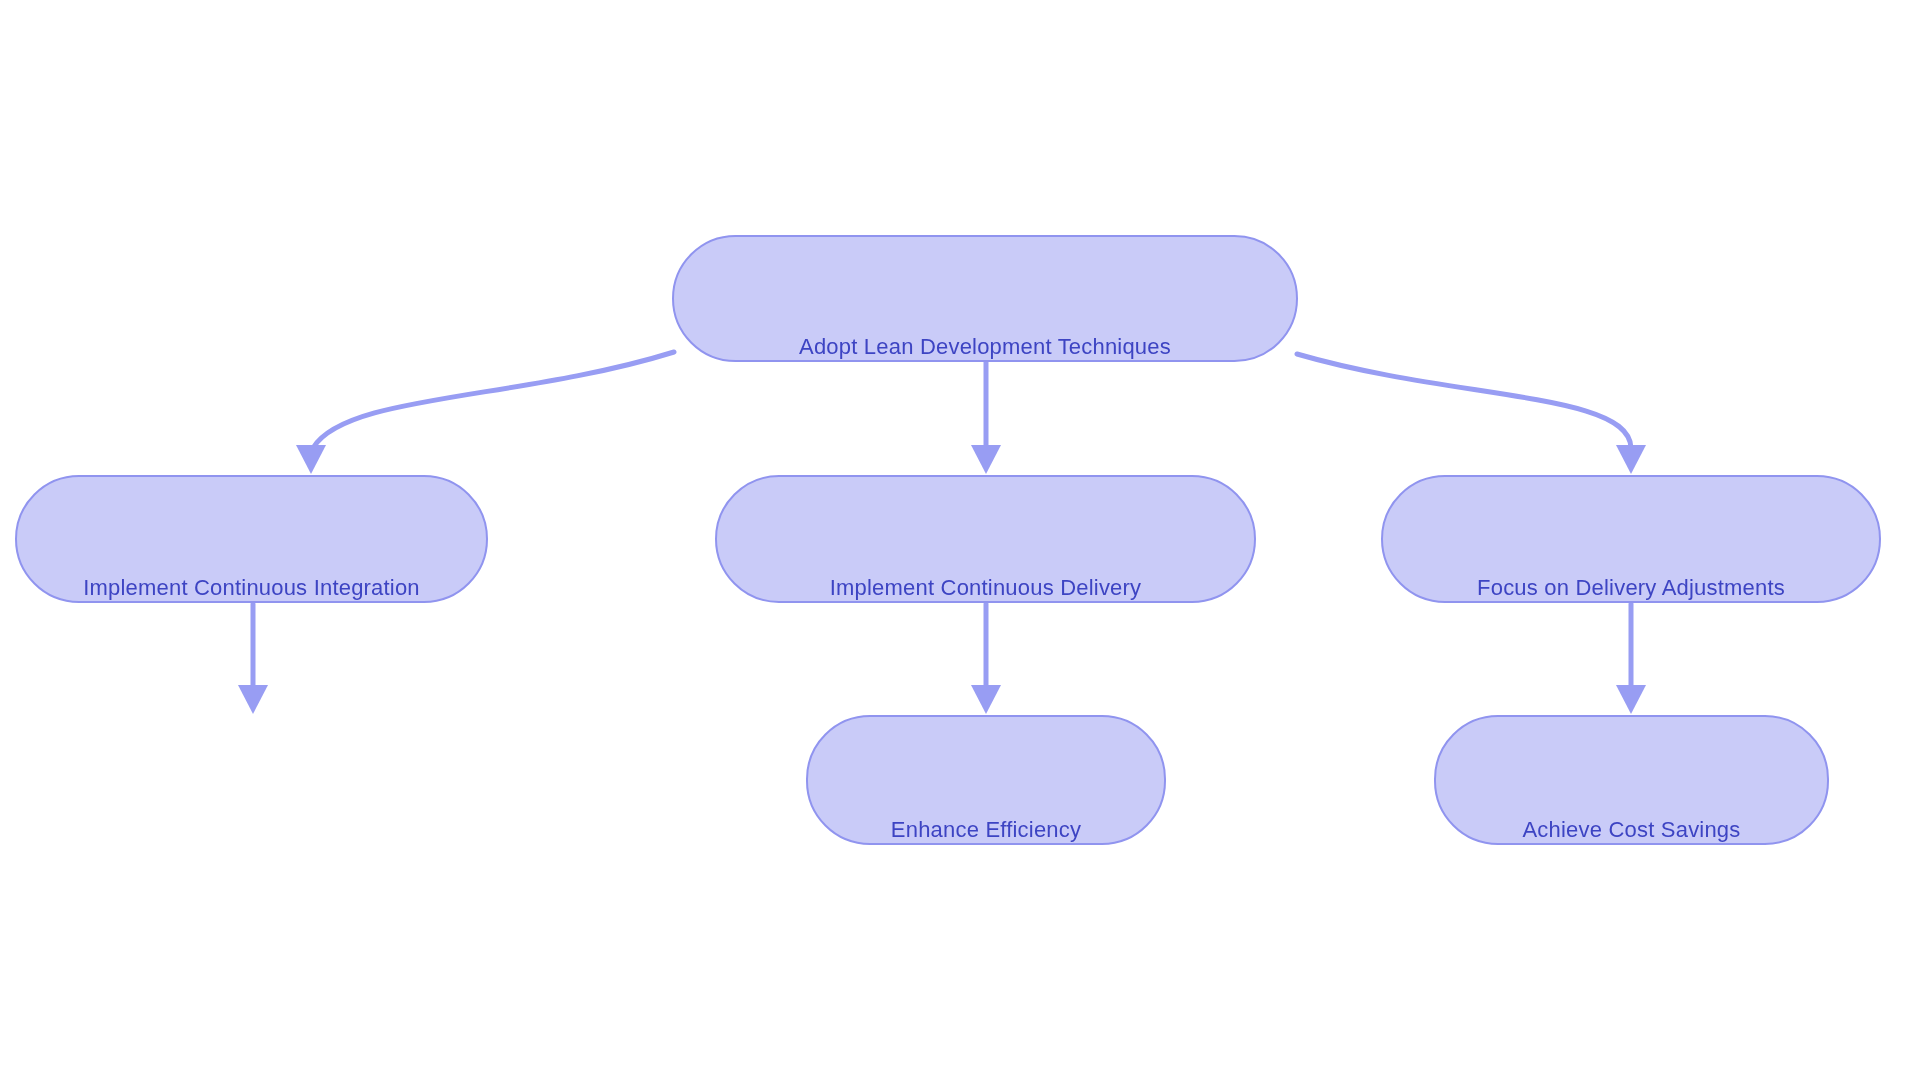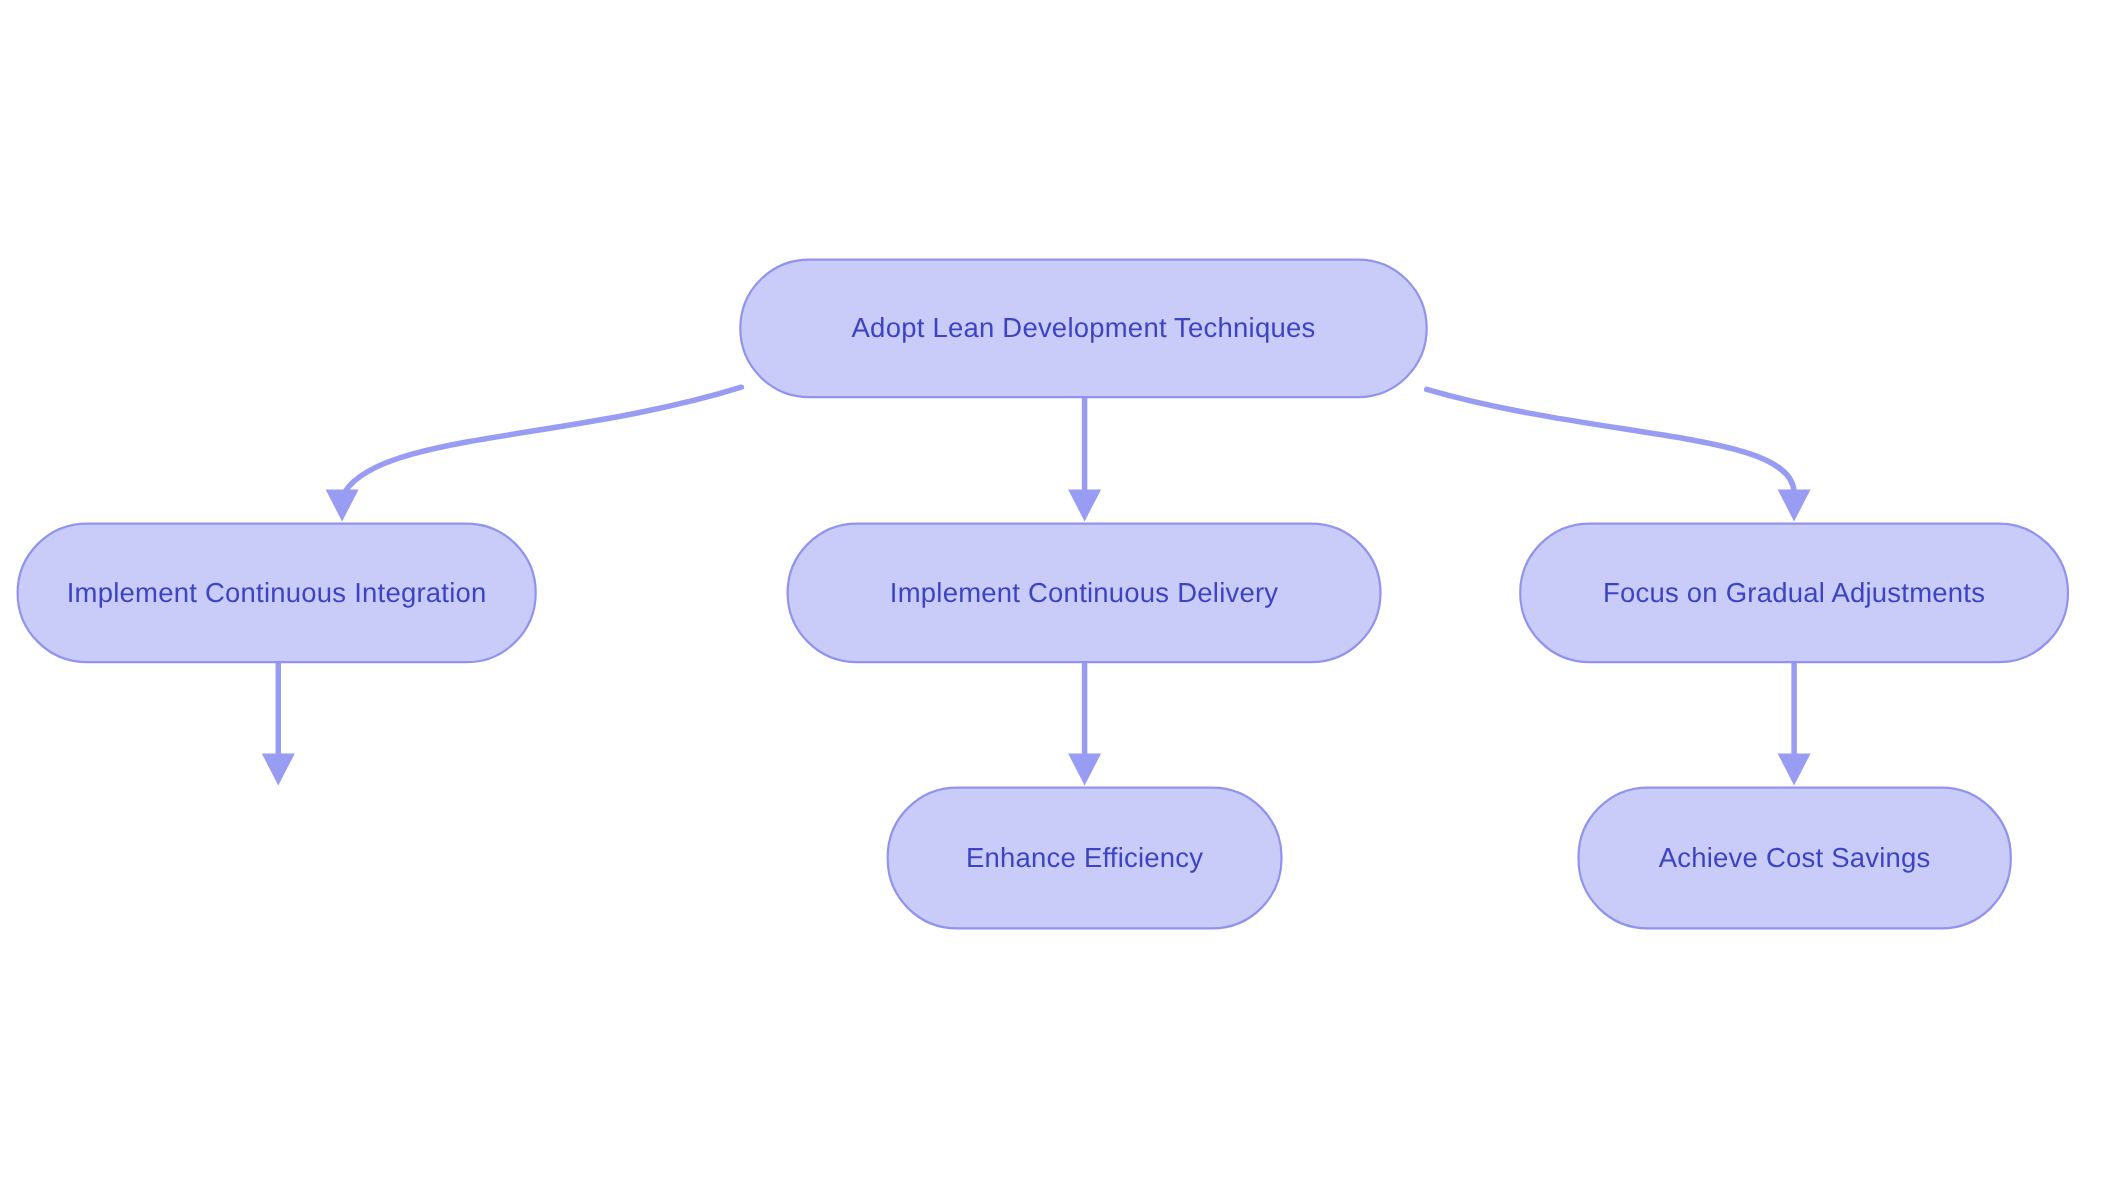--- a/index.html
+++ b/index.html
@@ -28,28 +28,28 @@
     stroke-width: 5;
     stroke-linecap: round;
   }
   .edge-arrowhead {
     fill: var(--edge, #989df3);
     stroke: none;
   }
   .node {
     position: absolute;
     display: flex;
-    align-items: center;
+    align-items: flex-end;
     justify-content: center;
     box-sizing: border-box;
     background: var(--fill, #c9cbf8);
     border: 2px solid var(--border, #9094ef);
     border-radius: 64px;
     color: var(--text, #3d44c3);
-    font-size: 25px;
+    font-size: 22px;
     letter-spacing: 0.2px;
     text-align: center;
     white-space: nowrap;
   }
   .node-root { left: 672px;  top: 235px; width: 626px; height: 127px; }
   .node-ci   { left: 15px;   top: 475px; width: 473px; height: 128px; }
   .node-cd   { left: 715px;  top: 475px; width: 541px; height: 128px; }
   .node-ga   { left: 1381px; top: 475px; width: 500px; height: 128px; }
   .node-rw   { left: 131px;  top: 715px; width: 245px; height: 130px; }
   .node-ee   { left: 806px;  top: 715px; width: 360px; height: 130px; }
@@ -87,21 +87,21 @@
 
   <div class="node node-cd">
     <span>Implement Continuous Delivery</span>
   </div>
 
   <div class="node node-ci">
     <span>Implement Continuous Integration</span>
   </div>
 
   <div class="node node-ga">
-    <span>Focus on Gradual Adjustments</span>
+    <span>Focus on Delivery Adjustments</span>
   </div>
 
 
   <div class="node node-ee">
     <span>Enhance Efficiency</span>
   </div>
 
   <div class="node node-acs">
     <span>Achieve Cost Savings</span>
   </div>

